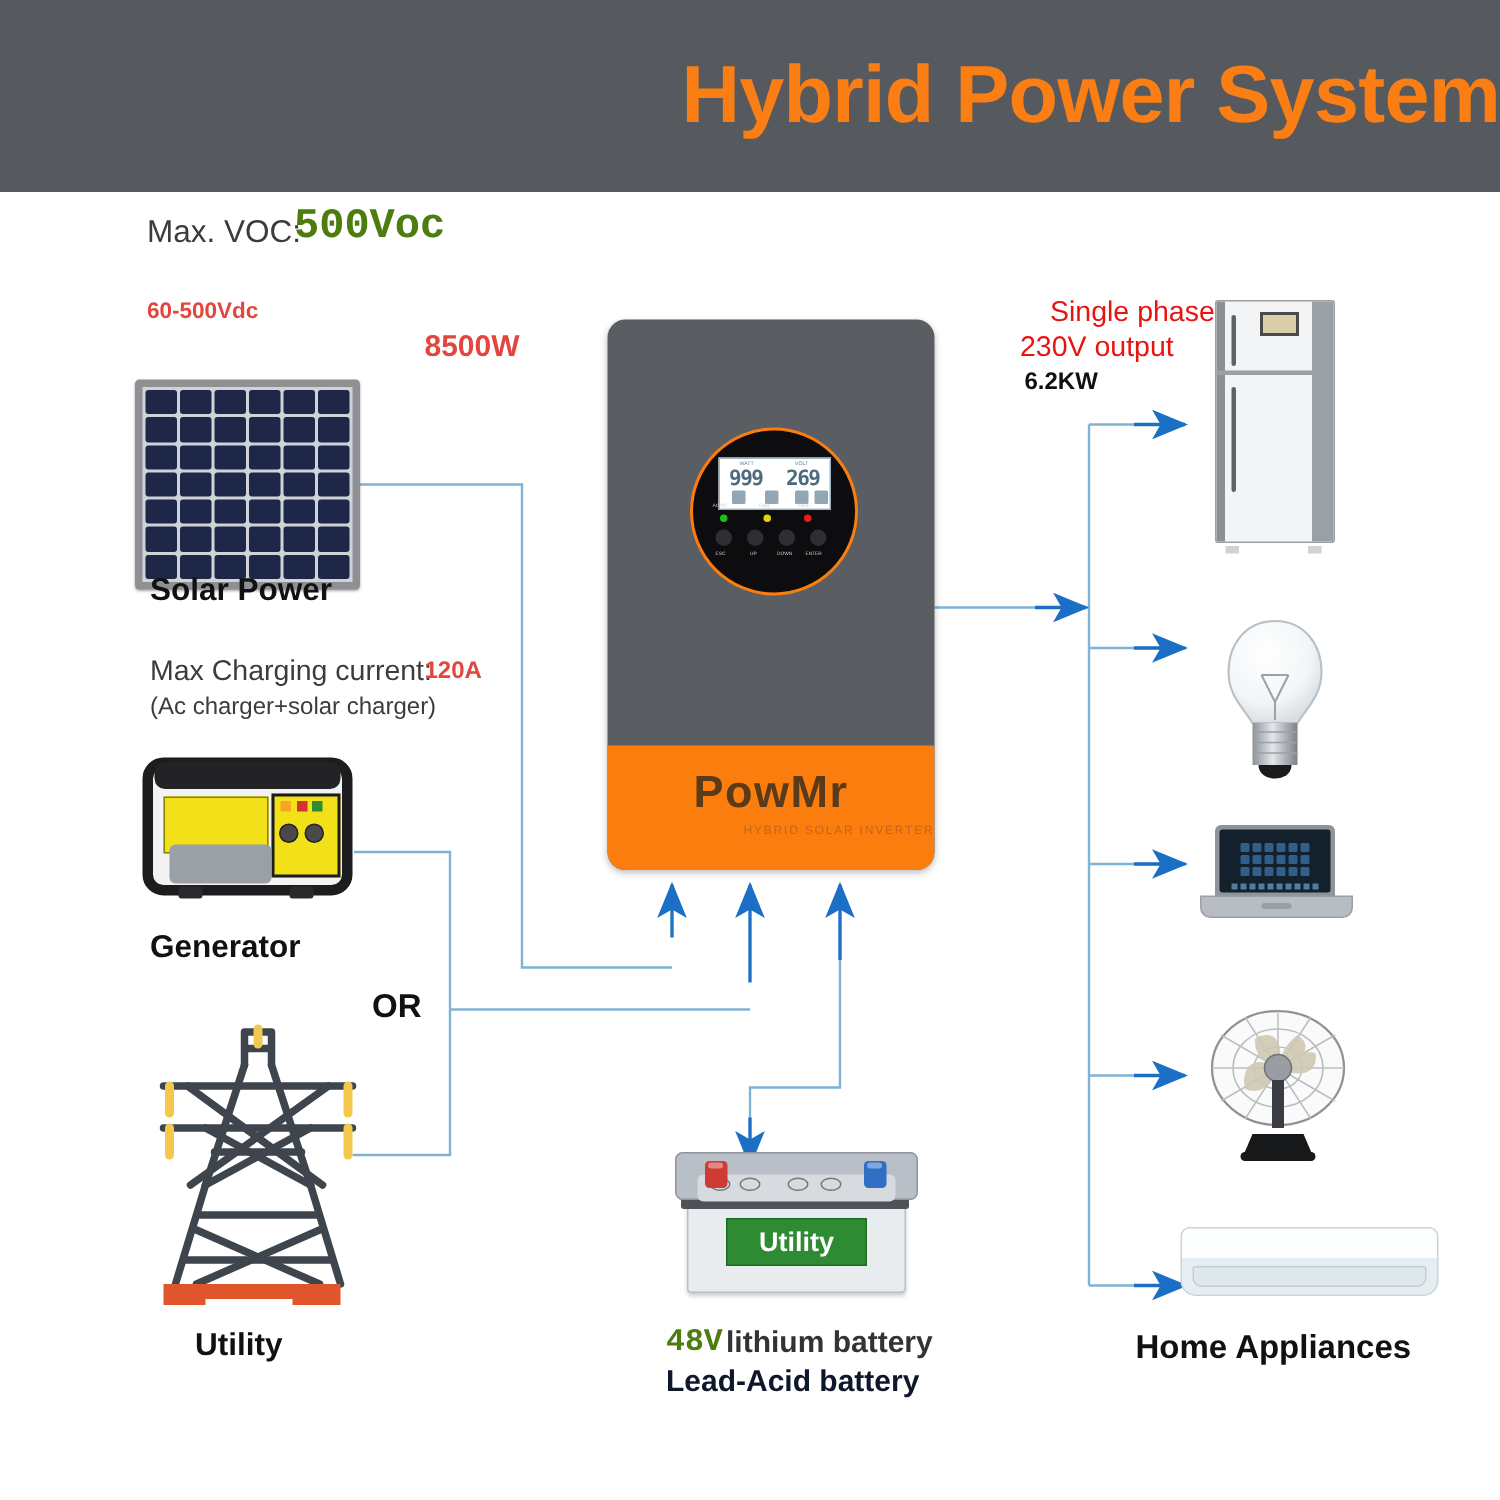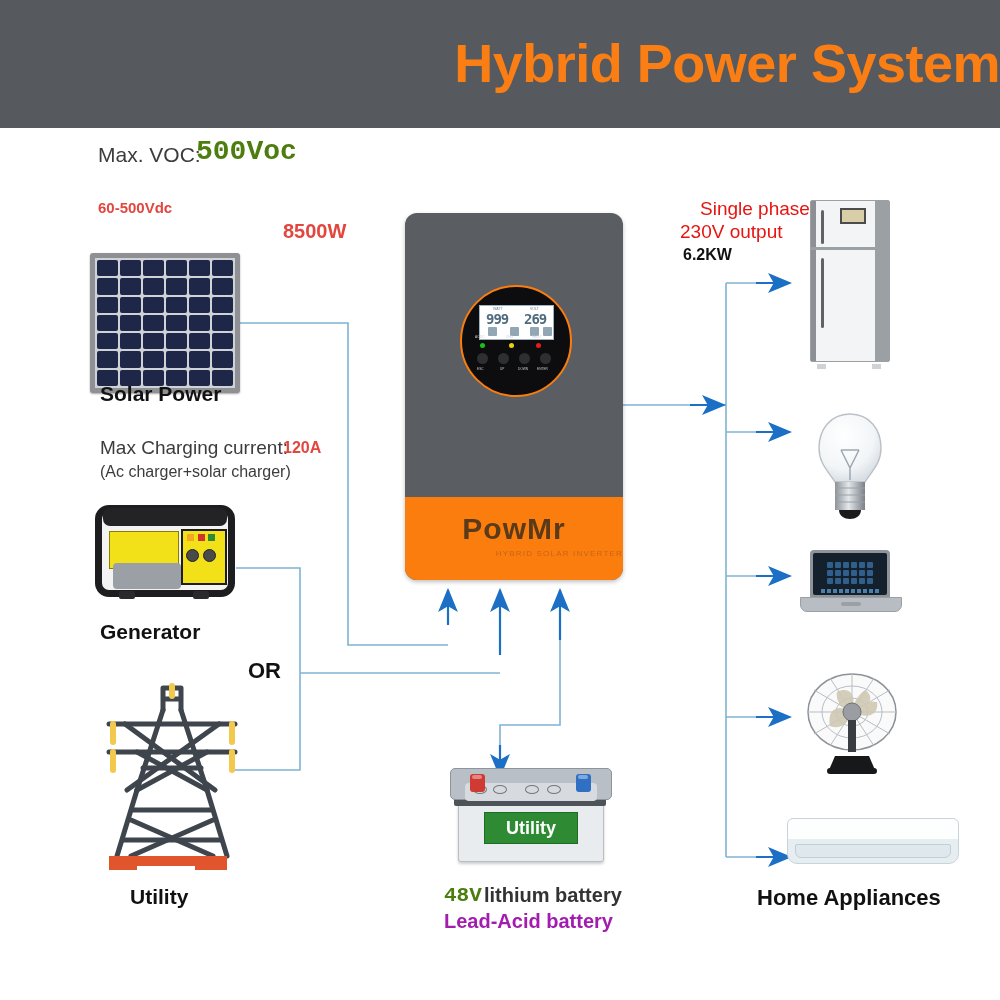--- a/index.html
+++ b/index.html
@@ -332,21 +332,21 @@
     <span class="bat-term" style="left:20px;background:#cf3a33;">
         <i class="bat-cap"></i>
       </span>
     <span class="bat-term" style="left:126px;background:#2f6fc4;">
         <i class="bat-cap"></i>
       </span>
     <div class="bat-label">Utility</div>
   </div>
   <div class="txt red bold" style="left:444px;top:884px;font-size:21px;">48V</div>
   <div class="txt bold" style="left:484px;top:884px;font-size:20px;color:#333;">lithium battery</div>
-  <div class="txt bold" style="left:444px;top:910px;font-size:20px;color:#a21caf;">Lead-Acid battery</div>
+  <div class="txt bold" style="left:444px;top:910px;font-size:20px;color:#0f172a;">Lead-Acid battery</div>
 
   <div class="fridge">
     <div class="fr-body"></div>
     <div class="fr-split"></div>
     <div class="fr-disp"></div>
     <div class="fr-handle" style="top:10px;height:34px;"></div>
     <div class="fr-handle" style="top:58px;height:70px;"></div>
     <span class="fr-foot" style="left:7px;"></span>
     <span class="fr-foot" style="left:62px;"></span>
   </div>

